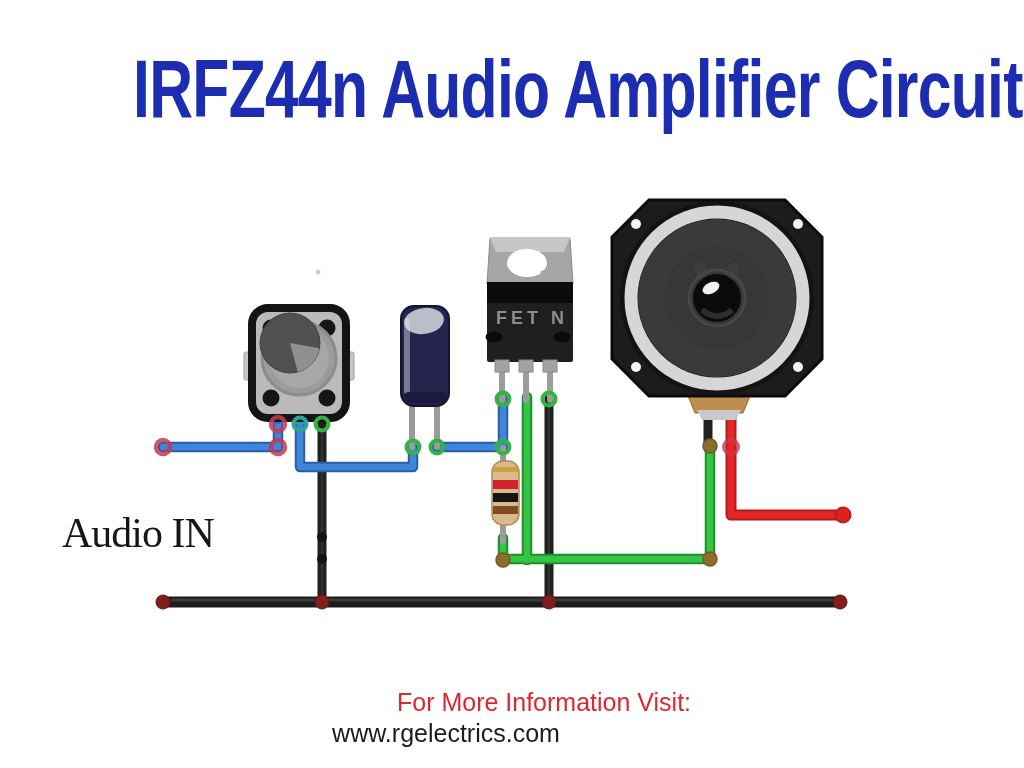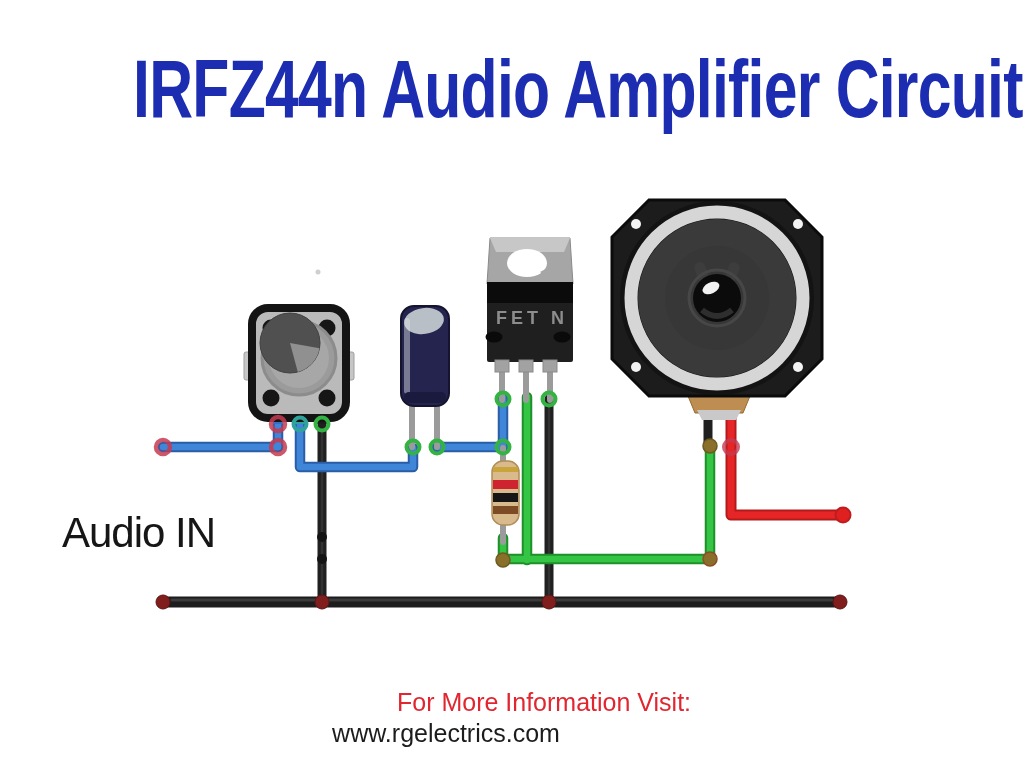--- a/index.html
+++ b/index.html
@@ -3,21 +3,21 @@
 <meta charset="utf-8">
 <style>
   html,body{margin:0;padding:0;background:#fff;}
   .stage{position:relative;width:1024px;height:768px;background:#ffffff;overflow:hidden;
          font-family:"Liberation Sans",sans-serif;}
   .title{position:absolute;left:0;top:46px;width:1024px;margin:0;text-align:center;
          font-size:82px;font-weight:700;color:#1c2db1;letter-spacing:-1px;white-space:nowrap;
          transform:scaleX(.74);transform-origin:50% 50%;line-height:1.05;}
   .scene{position:absolute;left:0;top:0;width:1024px;height:768px;}
   .label{position:absolute;color:#161616;}
-  .audio-in{left:62px;top:509px;font-size:42px;letter-spacing:-1px;}
+  .audio-in{left:62px;top:509px;font-size:42px;letter-spacing:-1px;font-family:Liberation Serif, serif;}
   .power-in{left:774px;top:538px;font-size:36px;letter-spacing:-.5px;}
   .footer1{position:absolute;left:0;top:688px;width:1024px;text-align:center;
            color:#e22630;font-size:25px;margin-left:32px;}
   .footer2{position:absolute;left:0;top:719px;width:892px;text-align:center;
            color:#1c1c1c;font-size:25px;}
   .fet-text{font-family:"Liberation Sans",sans-serif;font-weight:700;font-size:18px;
             letter-spacing:4px;fill:#8d8d8d;}
 </style>
 </head>
 <body>

